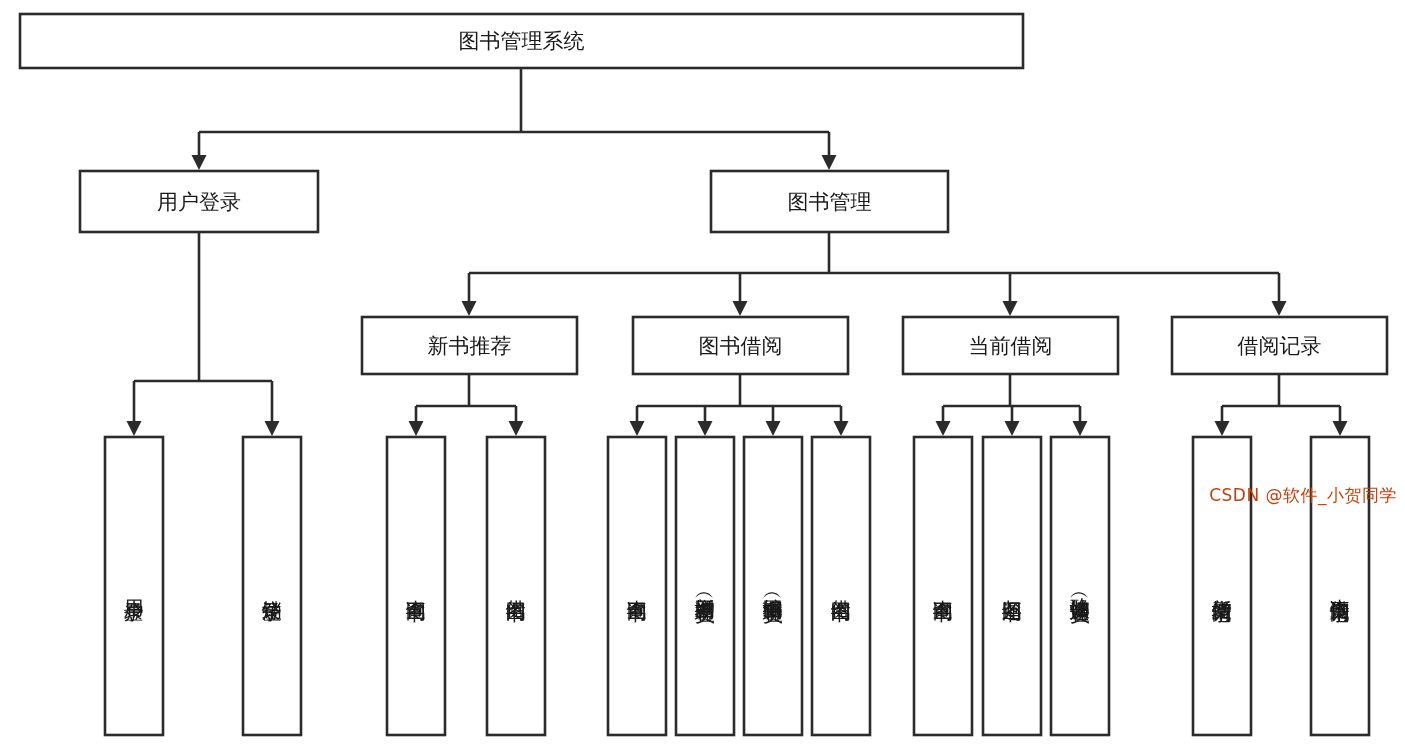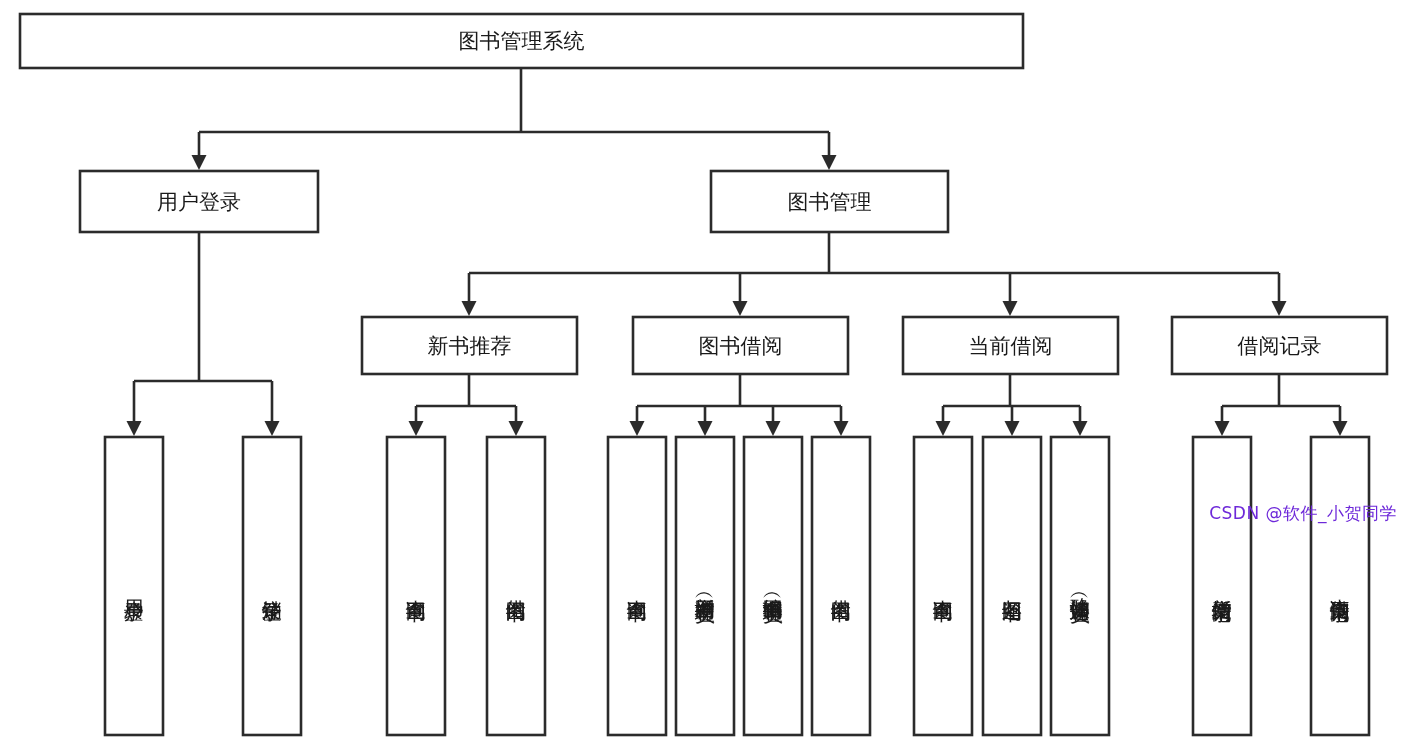--- a/index.html
+++ b/index.html
@@ -63,24 +63,24 @@
     white-space: nowrap;
     letter-spacing: 1px;
     display: flex;
     align-items: center;
     justify-content: center;
     pointer-events: none;
   }
   .watermark {
     position: absolute;
     right: 8px;
-    bottom: 2px;
+    bottom: 20px;
     font-family: "DejaVu Sans", "Liberation Sans", sans-serif;
     font-size: 17px;
-    color: #6d28d9;
+    color: #c2410c;
     letter-spacing: 0.5px;
     white-space: nowrap;
   }
 </style>
 </head>
 <body>
 
 <div id="diagram-root">
   <svg class="diagram-canvas" id="diagram-svg" viewBox="0 0 1405 747" xmlns="http://www.w3.org/2000/svg">
       <g>

